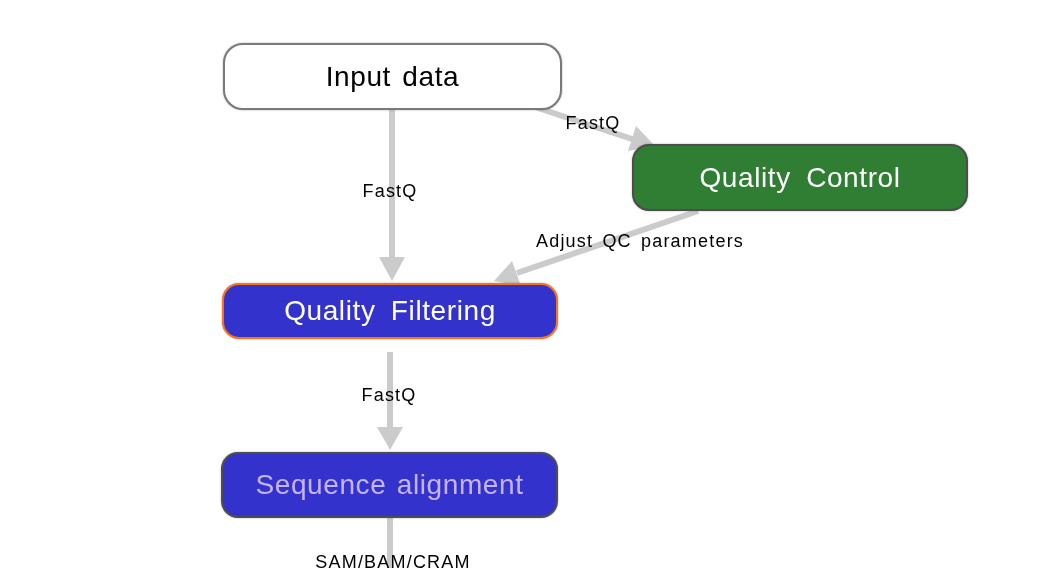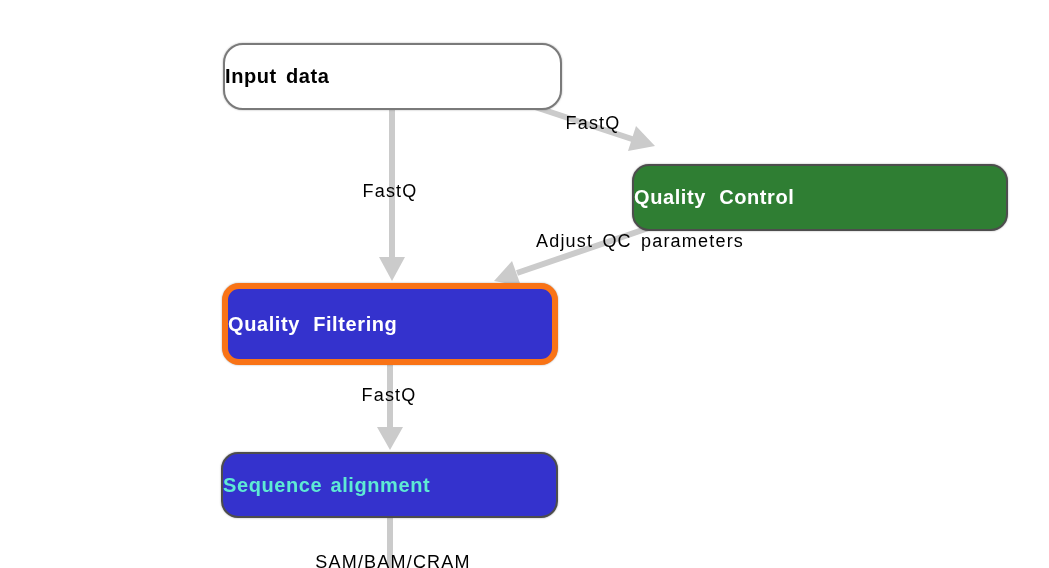--- a/index.html
+++ b/index.html
@@ -20,56 +20,55 @@
     left: 0;
     top: 0;
     z-index: 1;
   }
   .node {
     position: absolute;
     z-index: 2;
     box-sizing: border-box;
     display: flex;
     align-items: center;
-    font-size: 20px;
+    justify-content: center;
+    font-size: 28px;
     letter-spacing: 0.6px;
     box-shadow: 0 0 2px rgba(0,0,0,0.35);
-    font-weight: bold;
   }
   .node-input {
     left: 223px; top: 43px; width: 339px; height: 67px;
     background: #FFFFFF;
     border: 2px solid #7A7A7A;
     border-radius: 20px;
     color: #000000;
     word-spacing: 3px;
   }
   .node-qc {
-    left: 632px; top: 144px; width: 376px; height: 67px;
+    left: 632px; top: 144px; width: 336px; height: 67px;
     background: #2F7E33;
     border: 2px solid #4D4D4D;
     border-radius: 17px;
     color: #FFFFFF;
     word-spacing: 7px;
-    margin-top: 20px;
   }
   .node-qf {
-    left: 222px; top: 283px; width: 336px; height: 82px;
+    left: 222px; top: 283px; width: 336px; height: 56px;
     background: #3432CD;
-    border: 6px solid #f97316;
+    border: 2px solid #f97316;
     border-radius: 17px;
     color: #FFFFFF;
     word-spacing: 7px;
   }
   .node-sa {
     left: 221px; top: 452px; width: 337px; height: 66px;
     background: #3432CD;
     border: 2px solid #4D4D4D;
     border-radius: 17px;
-    color: #5eead4;
+    color: #c4b5fd;
     word-spacing: 2px;
   }
   .edge-label {
     position: absolute;
     z-index: 3;
     transform: translateX(-50%);
     white-space: nowrap;
     color: #000000;
     font-size: 18px;
     letter-spacing: 1.2px;

